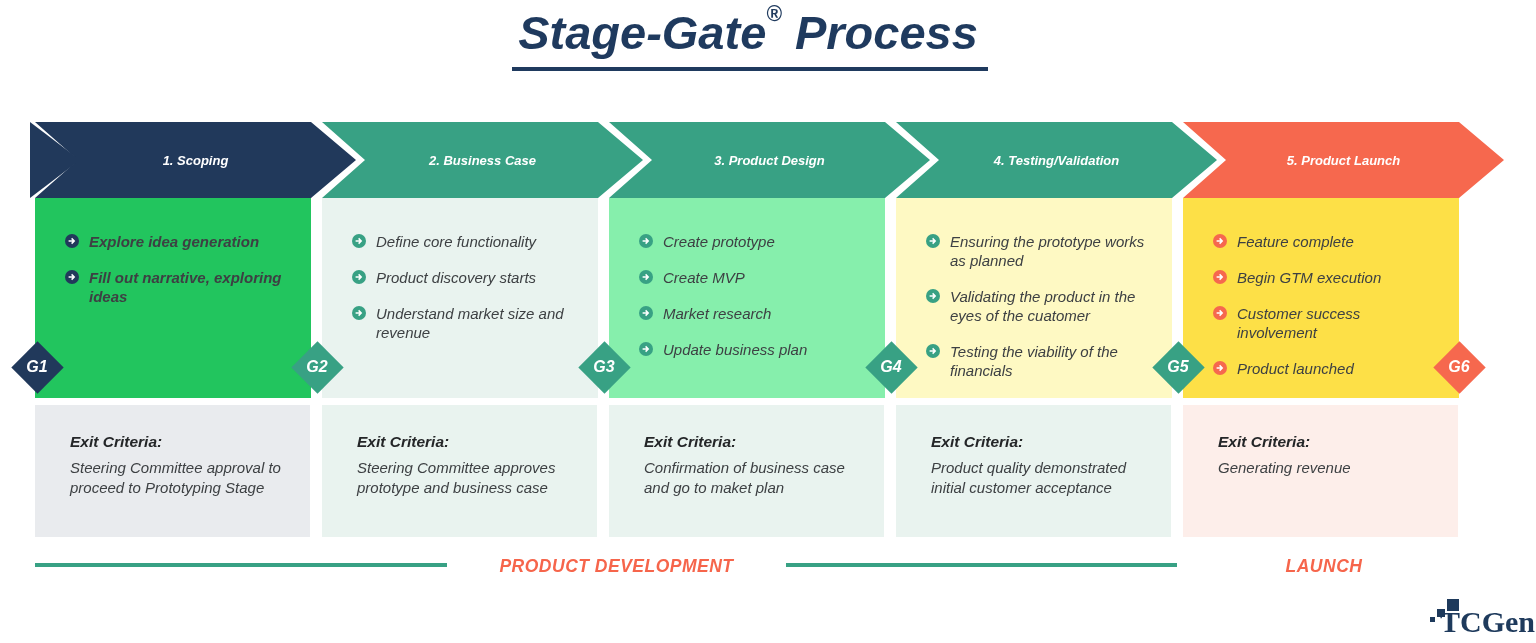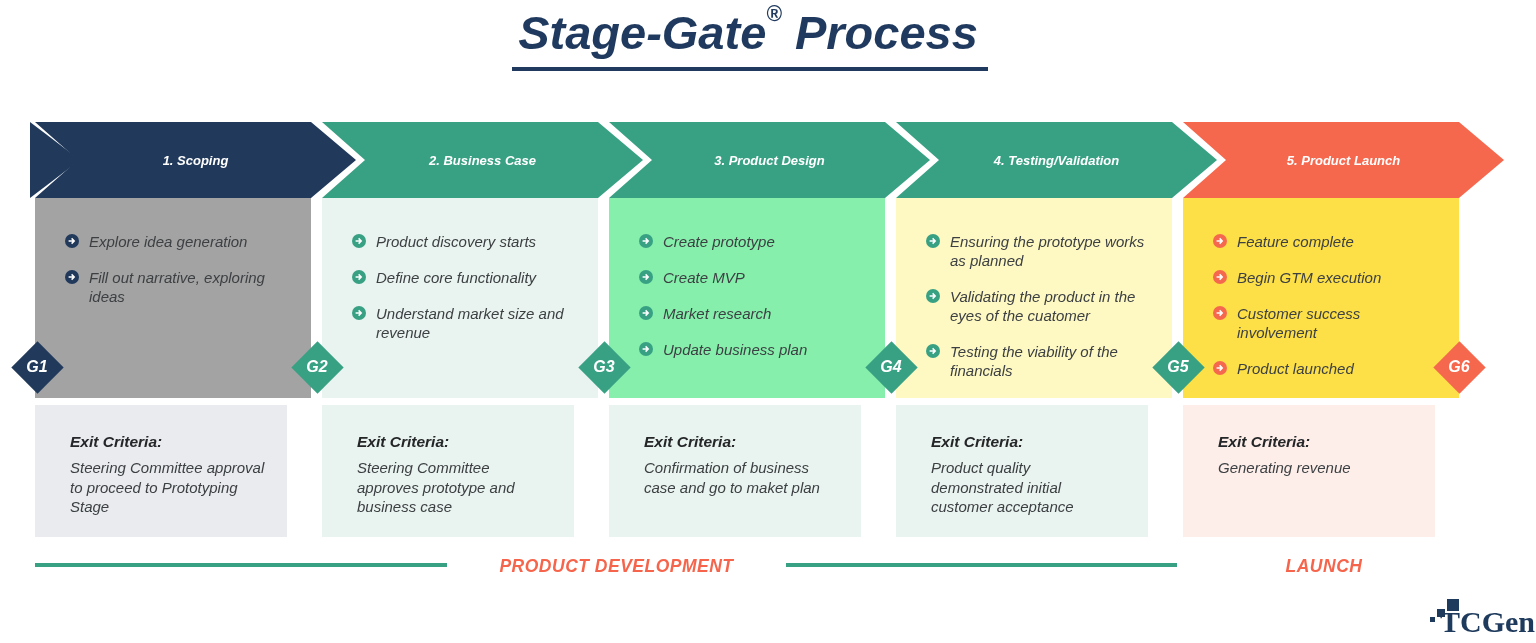--- a/index.html
+++ b/index.html
@@ -28,21 +28,21 @@
     position:absolute;left:0;top:76px;width:276px;height:200px;
     box-sizing:border-box;padding:34px 18px 0 30px;
   }
   .bullets{list-style:none;margin:0;padding:0;display:flex;flex-direction:column;gap:17px;}
   .bullets li{
     display:flex;gap:10px;align-items:flex-start;
     font-size:15px;font-style:italic;color:#3d4043;line-height:1.27;
   }
   .bullets li svg{flex:none;margin-top:2px;}
   .stage-exit{
-    position:absolute;left:0;top:283px;width:252px;height:132px;
+    position:absolute;left:0;top:283px;width:275px;height:132px;
     box-sizing:border-box;padding:28px 22px 0 35px;
   }
   .exit-label{font-size:15.5px;font-weight:bold;font-style:italic;color:#242628;}
   .exit-text{margin-top:7px;font-size:15px;font-style:italic;color:#3d4043;line-height:1.3;}
   
   .gate{position:absolute;width:52px;height:52px;z-index:5;}
   .gate .diamond{
     position:absolute;left:7.5px;top:7.5px;width:37px;height:37px;transform:rotate(45deg);
   }
   .gate .gate-label{
@@ -76,21 +76,21 @@
   <div id="title"><span>Stage-Gate</span><span class="reg">®</span><span> Process</span></div>
   <div id="title-underline"></div>
 
   <div id="stages-root">
       <div class="stage" style="left: 35px;">
     <svg class="banner-svg" width="335" height="76">
       <polygon class="main-poly" points="13,0 289,0 334,38 289,76 13,76 56,38" fill="#21395b"></polygon>
     <polygon points="8,0 58,38 8,76" fill="#21395b"></polygon>
         </svg>
     <div class="banner-label">1. Scoping</div>
-    <div class="stage-body" style="background: #a3a3a3;">
+    <div class="stage-body" style="background: #22c55e; font-weight: bold;">
       <ul class="bullets">
             <li>
               <svg width="14" height="14" viewBox="0 0 14 14">
          <circle cx="7" cy="7" r="7" fill="#21395b"></circle>
          <path d="M3.6 7h5.2M6.6 4.4L9.2 7l-2.6 2.6" stroke="#fff" stroke-width="1.5" fill="none"></path>
        </svg>
               <span>Explore idea generation</span>
             </li>
             <li>
               <svg width="14" height="14" viewBox="0 0 14 14">
@@ -111,28 +111,28 @@
       <polygon class="main-poly" points="13,0 289,0 334,38 289,76 13,76 56,38" fill="#38a184"></polygon>
     </svg>
     <div class="banner-label">2. Business Case</div>
     <div class="stage-body" style="background: rgb(233, 243, 239);">
       <ul class="bullets">
             <li>
               <svg width="14" height="14" viewBox="0 0 14 14">
          <circle cx="7" cy="7" r="7" fill="#38a184"></circle>
          <path d="M3.6 7h5.2M6.6 4.4L9.2 7l-2.6 2.6" stroke="#fff" stroke-width="1.5" fill="none"></path>
        </svg>
+              <span>Define core functionality</span>
+            </li>
+            <li>
+              <svg width="14" height="14" viewBox="0 0 14 14">
+         <circle cx="7" cy="7" r="7" fill="#38a184"></circle>
+         <path d="M3.6 7h5.2M6.6 4.4L9.2 7l-2.6 2.6" stroke="#fff" stroke-width="1.5" fill="none"></path>
+       </svg>
               <span>Product discovery starts</span>
-            </li>
-            <li>
-              <svg width="14" height="14" viewBox="0 0 14 14">
-         <circle cx="7" cy="7" r="7" fill="#38a184"></circle>
-         <path d="M3.6 7h5.2M6.6 4.4L9.2 7l-2.6 2.6" stroke="#fff" stroke-width="1.5" fill="none"></path>
-       </svg>
-              <span>Define core functionality</span>
             </li>
             <li>
               <svg width="14" height="14" viewBox="0 0 14 14">
          <circle cx="7" cy="7" r="7" fill="#38a184"></circle>
          <path d="M3.6 7h5.2M6.6 4.4L9.2 7l-2.6 2.6" stroke="#fff" stroke-width="1.5" fill="none"></path>
        </svg>
               <span>Understand market size and revenue</span>
             </li>
           </ul>
     </div>

